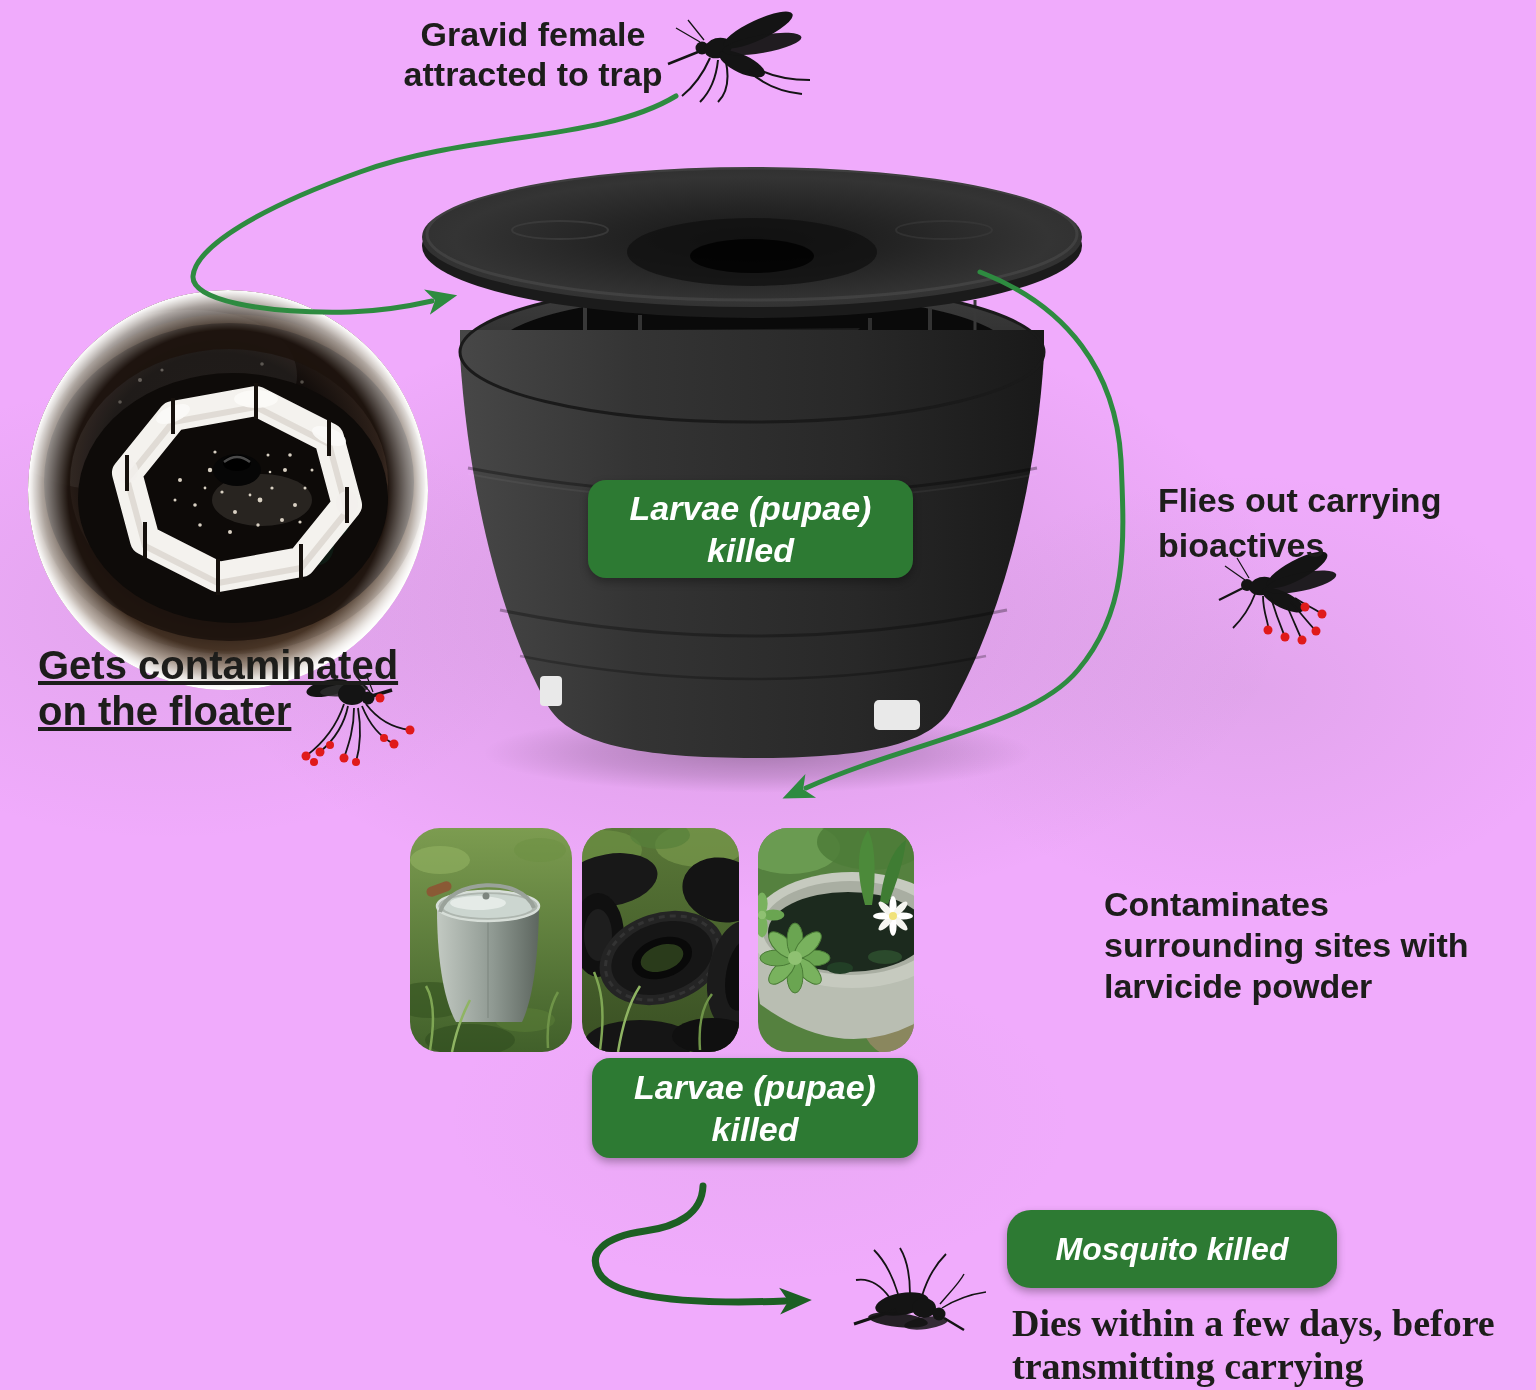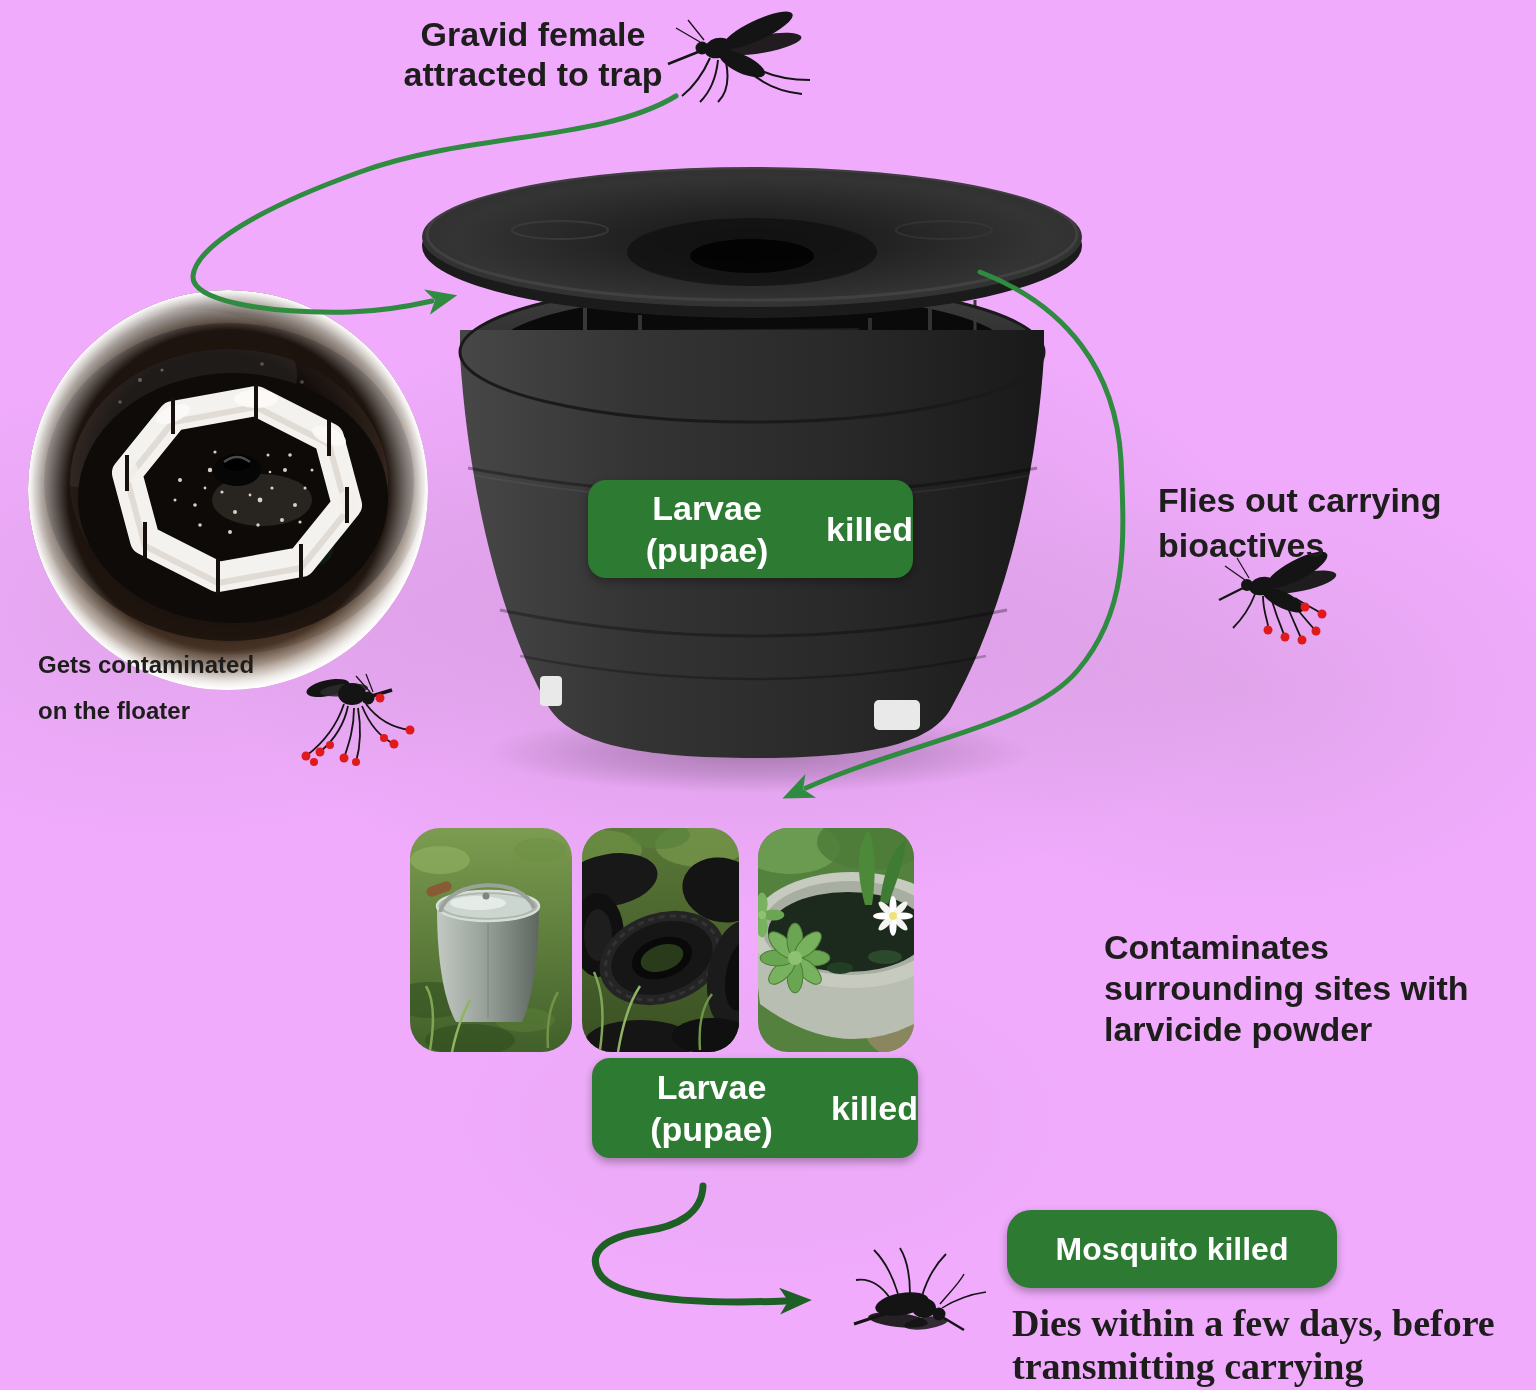--- a/index.html
+++ b/index.html
@@ -16,28 +16,28 @@
       radial-gradient(ellipse 520px 320px at 170px 610px, rgba(120,120,120,0.12), rgba(255,255,255,0) 72%),
       radial-gradient(ellipse 460px 300px at 1250px 690px, rgba(120,120,120,0.12), rgba(255,255,255,0) 72%),
       radial-gradient(ellipse 420px 220px at 760px 1120px, rgba(140,140,140,0.07), rgba(255,255,255,0) 75%);
   }
   svg.layer{position:absolute; left:0; top:0;}
   .caption{position:absolute; font-weight:bold; color:#1d1d1b;}
   .caption span{display:block;}
   .cap-center{text-align:center;}
   .badge{
     position:absolute; background:#2d7a33; color:#ffffff; border-radius:18px;
-    display:flex; flex-direction:row; align-items:center; justify-content:center;
-    text-align:center; box-shadow:0 4px 9px rgba(0,0,0,0.30);
+    display:flex; flex-direction:column; align-items:center; justify-content:center;
+    text-align:center; box-shadow:0 4px 9px rgba(0,0,0,0.30);font-style:italic;
   }
   .badge span{display:block;}
   #cap-gravid{left:368px; top:14px; width:330px; font-size:34px; line-height:40px;}
-  #cap-floater{left:38px; top:642px; font-size:24px; line-height:46px;}
+  #cap-floater{left:38px; top:642px; font-size:40px; line-height:46px;text-decoration:underline;}
   #cap-flies{left:1158px; top:464px; font-size:34px; line-height:45px;margin-top:14px;}
-  #cap-contaminates{left:1104px; top:884px; font-size:34px; line-height:41px;margin-top:43px;}
+  #cap-contaminates{left:1104px; top:884px; font-size:34px; line-height:41px;}
   #cap-dies{left:1012px; top:1302px; font-size:38px; line-height:43px;font-family:Liberation Serif, serif;}
   #badge-larvae-trap{left:588px; top:480px; width:325px; height:98px; font-size:34px; line-height:42px;}
   #badge-infection{left:1168px; top:655px; width:342px; height:100px; font-size:35px; line-height:43px;}
   #badge-larvae-sites{left:592px; top:1058px; width:326px; height:100px; font-size:34px; line-height:42px;}
   #badge-mosquito-killed{left:1007px; top:1210px; width:330px; height:78px; font-size:32px; border-radius:24px;}
 </style>
 </head>
 <body>
 
 <div id="canvas">

